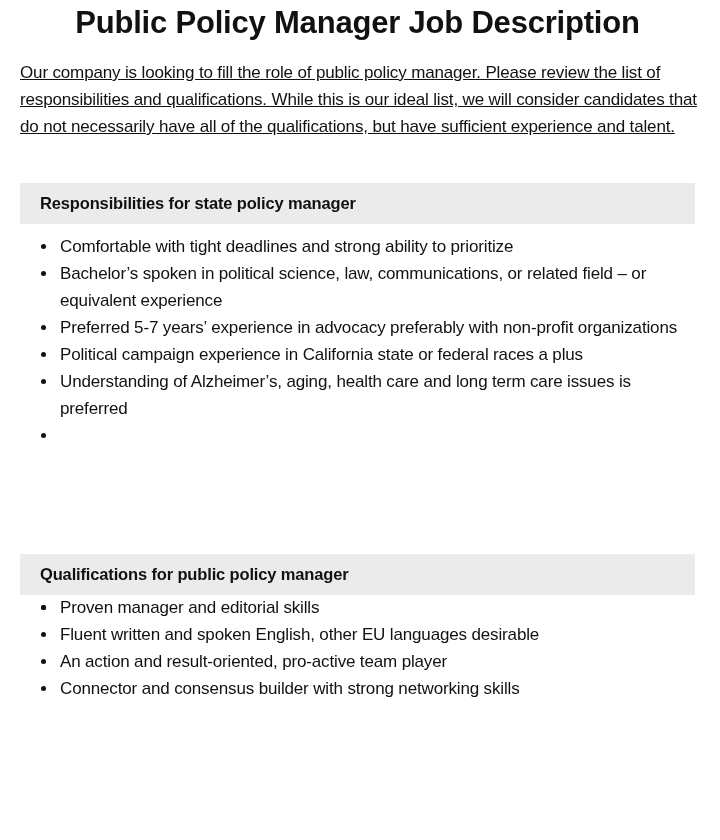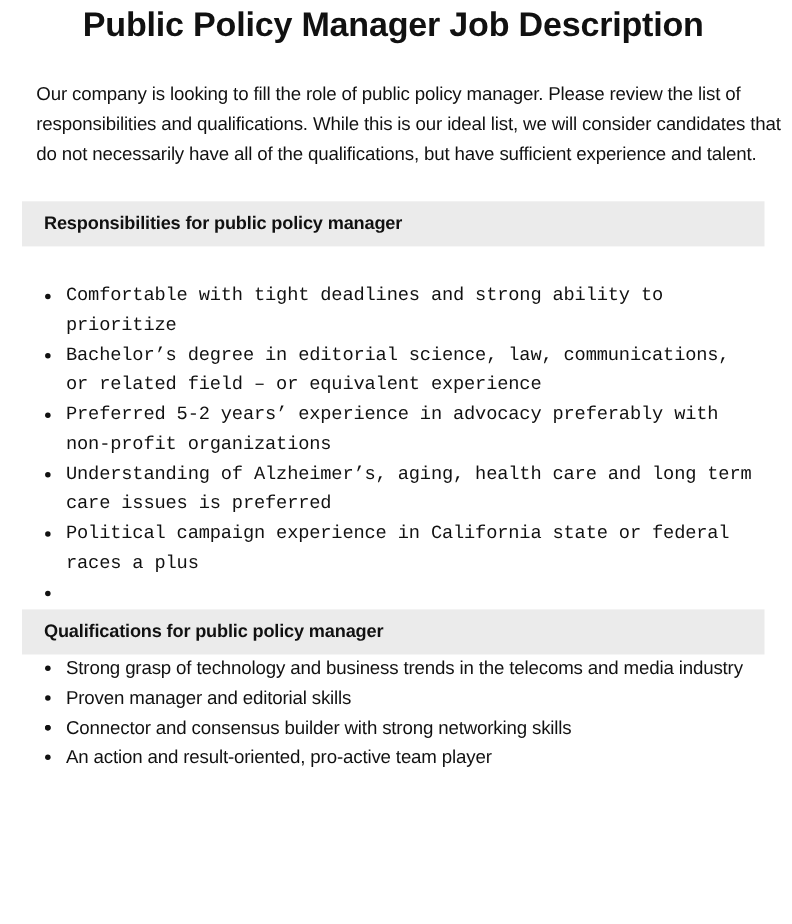--- a/index.html
+++ b/index.html
@@ -9,21 +9,21 @@
       color: #111111;
     }
     .page { position: relative; width: 720px; }
     h1 {
       margin: 0; position: absolute; left: 0; top: 3px; width: 715px;
       text-align: center; font-size: 31px; font-weight: bold; line-height: 40px;
       letter-spacing: -0.2px;
     }
     .intro {
       position: absolute; left: 20px; top: 59px; width: 680px;
-      font-size: 17px; line-height: 27px; margin: 13px; letter-spacing: -0.15px;
+      font-size: 17px; line-height: 27px; margin: 0; letter-spacing: -0.15px; text-decoration: underline;
     }
     .section-header {
       position: absolute; left: 20px; width: 655px; height: 41px;
       background: #ebebeb; padding-left: 20px; box-sizing: content-box;
     }
     .section-header span {
       display: block; font-size: 16.5px; font-weight: bold; line-height: 41px; letter-spacing: -0.15px;
     }
     ul.list {
       position: absolute; left: 20px; width: 670px; margin: 0; padding: 0 0 0 40px;
@@ -37,36 +37,36 @@
     }
   </style>
 </head>
 <body>
 
 <div class="page">
   <h1>Public Policy Manager Job Description</h1>
   <p class="intro">Our company is looking to fill the role of public policy manager. Please review the list of responsibilities and qualifications. While this is our ideal list, we will consider candidates that do not necessarily have all of the qualifications, but have sufficient experience and talent.</p>
 
   <div class="section-header" style="top:183px;">
-    <span>Responsibilities for public policy manager</span>
+    <span>Responsibilities for state policy manager</span>
   </div>
 
-  <ul class="list" style="top:256px;font-family:Liberation Mono, monospace;">
+  <ul class="list" style="top:233px;">
     <li><span class="bullet"></span><span>Comfortable with tight deadlines and strong ability to prioritize</span></li>
-    <li><span class="bullet"></span><span>Bachelor’s degree in editorial science, law, communications, or related field – or equivalent experience</span></li>
-    <li><span class="bullet"></span><span>Preferred 5-2 years’ experience in advocacy preferably with non-profit organizations</span></li>
+    <li><span class="bullet"></span><span>Bachelor’s spoken in political science, law, communications, or related field – or equivalent experience</span></li>
+    <li><span class="bullet"></span><span>Preferred 5-7 years’ experience in advocacy preferably with non-profit organizations</span></li>
+    <li><span class="bullet"></span><span>Political campaign experience in California state or federal races a plus</span></li>
     <li><span class="bullet"></span><span>Understanding of Alzheimer’s, aging, health care and long term care issues is preferred</span></li>
-    <li><span class="bullet"></span><span>Political campaign experience in California state or federal races a plus</span></li>
     <li><span class="bullet"></span></li>
   </ul>
 
   <div class="section-header" style="top:533px;margin-top:21px;">
     <span>Qualifications for public policy manager</span>
   </div>
 
   <ul class="list" style="top:594px;">
-    <li><span class="bullet"></span><span>Strong grasp of technology and business trends in the telecoms and media industry</span></li>
+    <li><span class="bullet"></span></li>
     <li><span class="bullet"></span><span>Proven manager and editorial skills</span></li>
-    <li><span class="bullet"></span></li>
+    <li><span class="bullet"></span><span>Fluent written and spoken English, other EU languages desirable</span></li>
+    <li><span class="bullet"></span><span>An action and result-oriented, pro-active team player</span></li>
     <li><span class="bullet"></span><span>Connector and consensus builder with strong networking skills</span></li>
-    <li><span class="bullet"></span><span>An action and result-oriented, pro-active team player</span></li>
   </ul>
 </div>
 
 </body></html>

